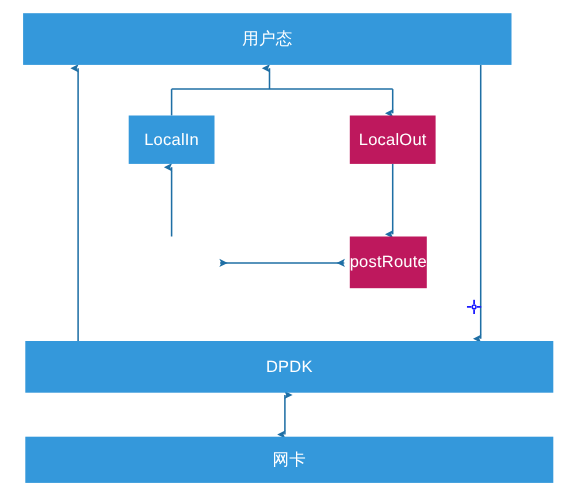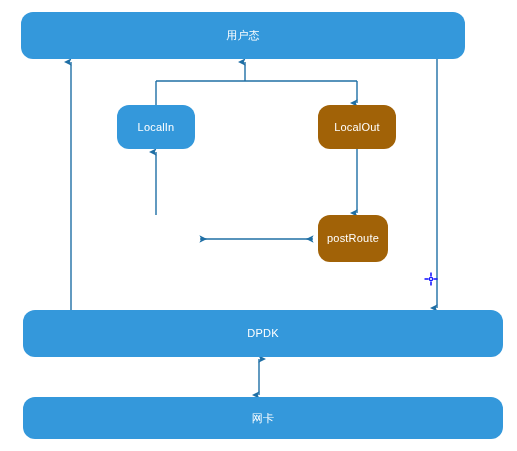--- a/index.html
+++ b/index.html
@@ -24,34 +24,33 @@
     width: 517px;
     height: 451px;
   }
   .node {
     position: absolute;
     box-sizing: border-box;
     display: flex;
     align-items: center;
     justify-content: center;
     color: #ffffff;
-    font-size: 11px;
+    font-size: 15px;
     letter-spacing: 0.2px;
     line-height: 1;
     z-index: 2;
     user-select: none;
-    border-radius: 12px;
   }
   .node-label {
     display: block;
     text-align: center;
     white-space: nowrap;
   }
   .node.blue  { background: #3498db; }
-  .node.teal  { background: #a16207; }
+  .node.teal  { background: #be185d; }
 
   
   #node-usermode  { left: 21px;  top: 12px;  width: 444px; height: 47px;  }
   #node-localin   { left: 117px; top: 105px; width: 78px;  height: 44px;  }
   #node-localout  { left: 318px; top: 105px; width: 78px;  height: 44px;  }
   #node-preroute  { left: 117px; top: 215px; width: 78px;  height: 47px;  }
   #node-postroute { left: 318px; top: 215px; width: 70px;  height: 47px;  }
   #node-dpdk      { left: 23px;  top: 310px; width: 480px; height: 47px;  }
   #node-nic       { left: 23px;  top: 397px; width: 480px; height: 42px;  }
 

